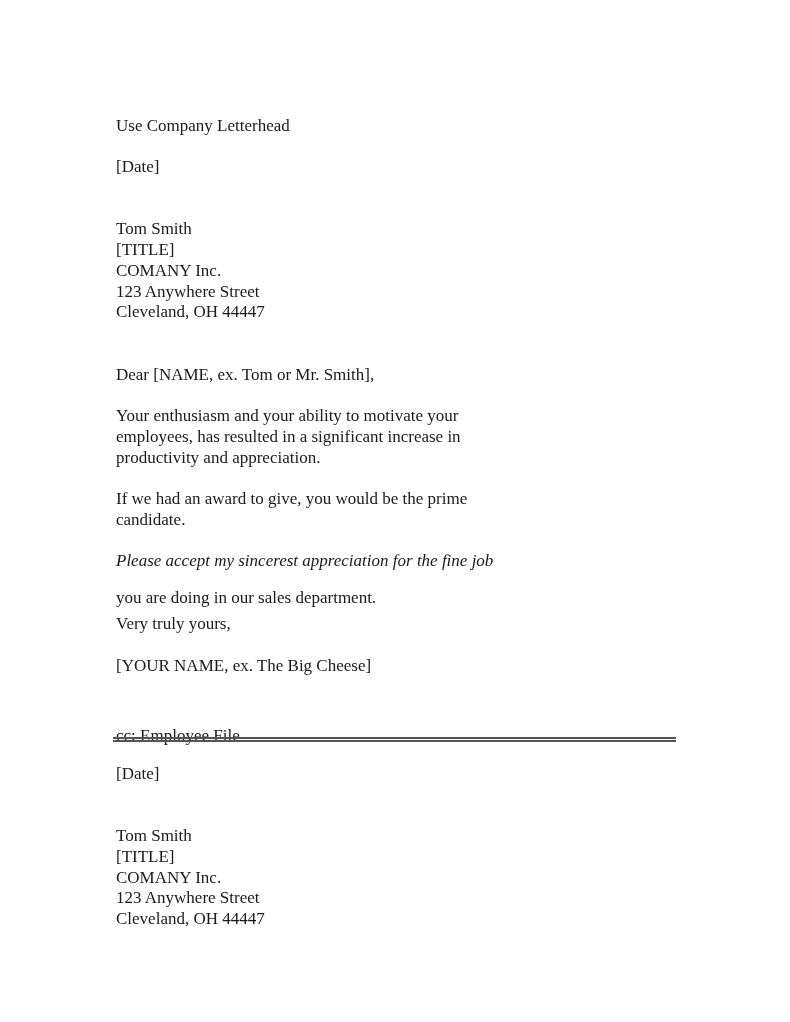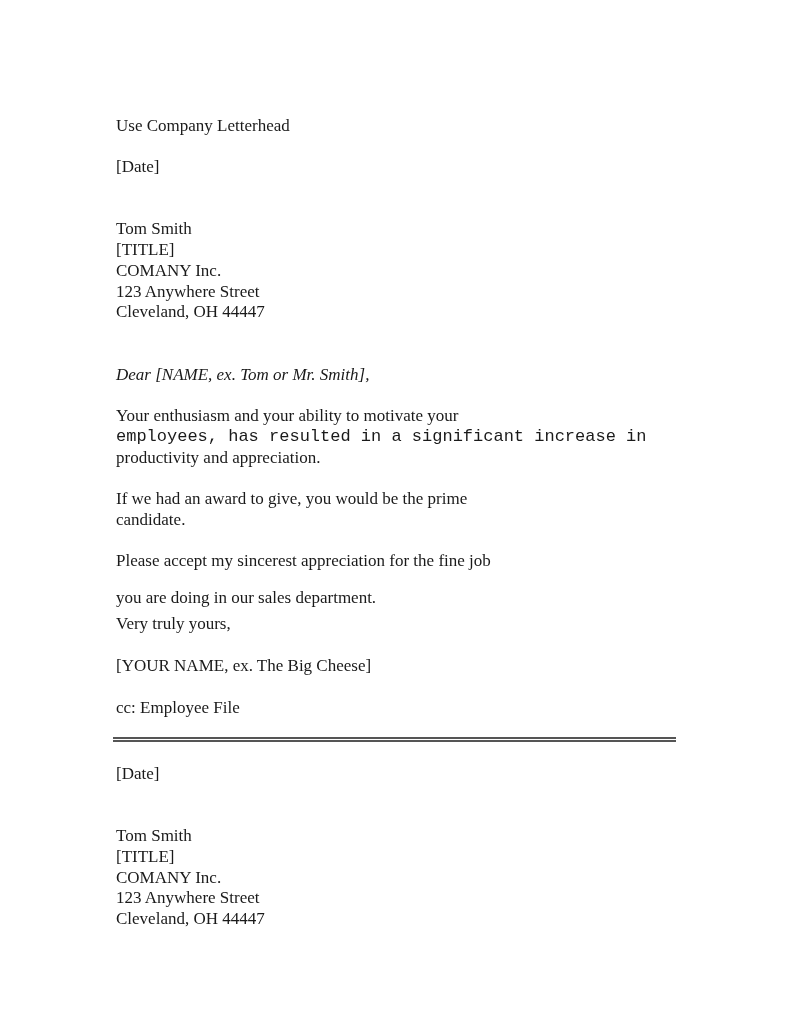--- a/index.html
+++ b/index.html
@@ -54,43 +54,43 @@
   <div class="line" style="top:156px;">[Date]</div>
 
   <div>
     <div class="line" style="top:218px;">Tom Smith</div>
     <div class="line" style="top:239px;">[TITLE]</div>
     <div class="line" style="top:260px;">COMANY Inc.</div>
     <div class="line" style="top:281px;">123 Anywhere Street</div>
     <div class="line" style="top:301px;">Cleveland, OH 44447</div>
   </div>
 
-  <div class="line" style="top:364px;font-style:italic;">Dear [NAME, ex. Tom or Mr. Smith],</div>
+  <div class="line" style="top:364px;">Dear [NAME, ex. Tom or Mr. Smith],</div>
 
   <div>
     <div class="line" style="top:405px;">Your enthusiasm and your ability to motivate your</div>
-    <div class="line" style="top:426px;font-family:Liberation Mono, monospace;">employees, has resulted in a significant increase in</div>
+    <div class="line" style="top:426px;">employees, has resulted in a significant increase in</div>
     <div class="line" style="top:447px;">productivity and appreciation.</div>
   </div>
 
   <div>
     <div class="line" style="top:488px;">If we had an award to give, you would be the prime</div>
     <div class="line" style="top:509px;">candidate.</div>
   </div>
 
   <div>
-    <div class="line" style="top:550px;">Please accept my sincerest appreciation for the fine job</div>
+    <div class="line" style="top:550px;font-style:italic;">Please accept my sincerest appreciation for the fine job</div>
     <div class="line" style="top:571px;margin-top:16px;">you are doing in our sales department.</div>
   </div>
 
   <div class="line" style="top:613px;">Very truly yours,</div>
 
   <div class="line" style="top:655px;">[YOUR NAME, ex. The Big Cheese]</div>
 
-  <div class="line" style="top:697px;">cc: Employee File</div>
+  <div class="line" style="top:725px;">cc: Employee File</div>
 
   <div class="divider">
     <div class="rule top"></div>
     <div class="rule bottom"></div>
   </div>
 
   <div class="line" style="top:763px;">[Date]</div>
 
   <div>
     <div class="line" style="top:825px;">Tom Smith</div>

